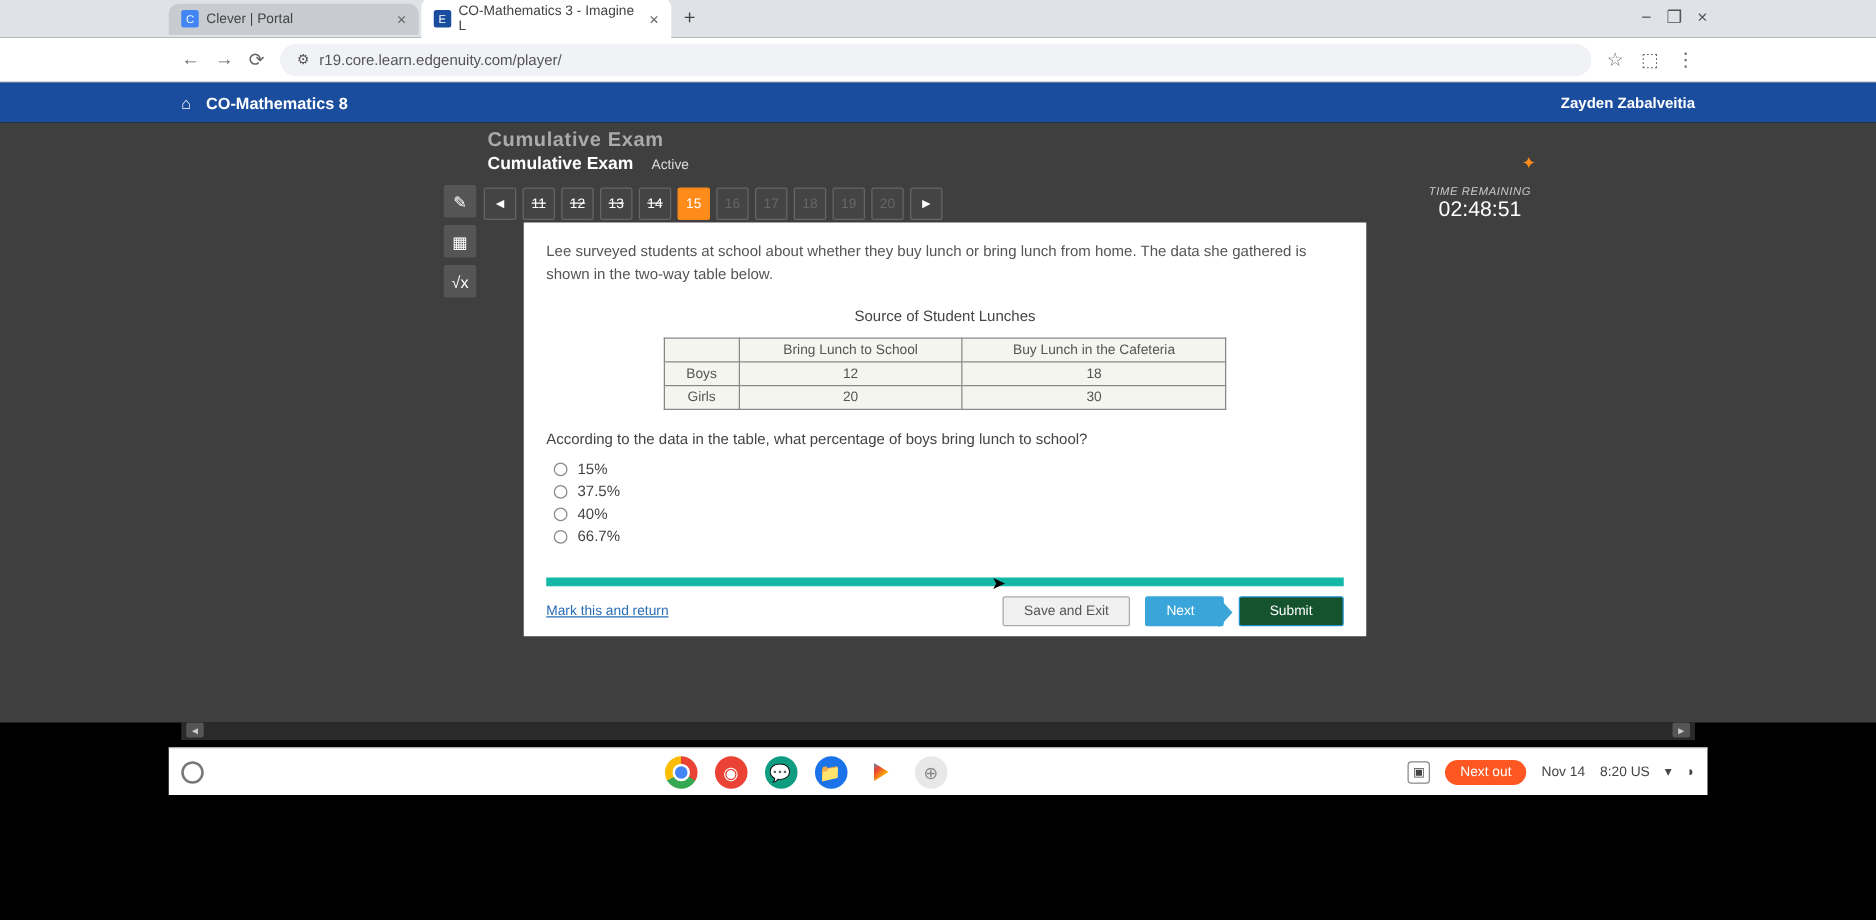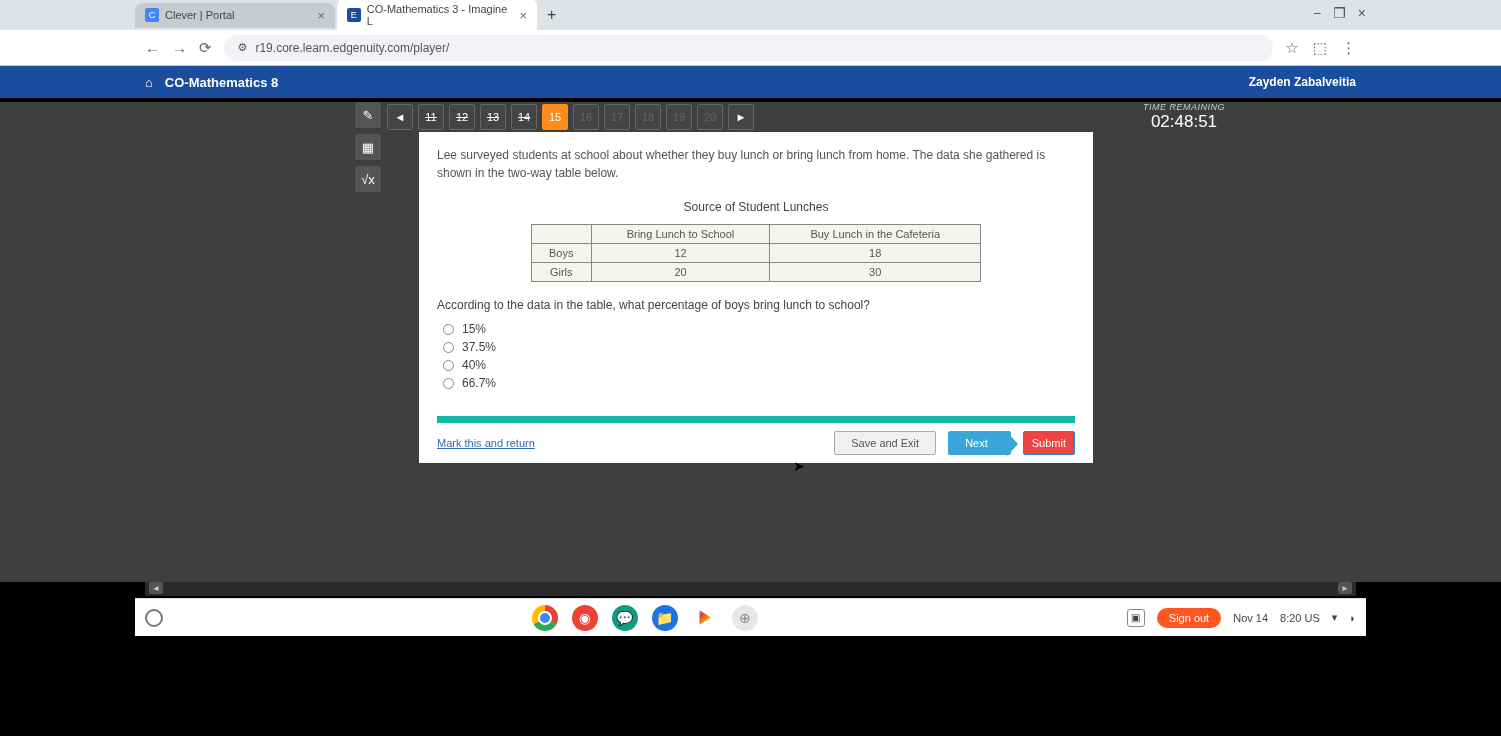--- a/index.html
+++ b/index.html
@@ -59,21 +59,21 @@
 .options { margin-left: 6px; }
 .opt { display: flex; align-items: center; gap: 8px; margin: 4px 0; font-size: 12px; color: #444; }
 .radio { width: 11px; height: 11px; border: 1px solid #888; border-radius: 50%; }
 
 .panel-footer { border-top: 7px solid #14b8a6; margin-top: 26px; padding-top: 8px; display: flex; align-items: center; }
 .mark-link { color: #2a6db5; font-size: 11px; text-decoration: underline; }
 .footer-btns { margin-left: auto; display: flex; gap: 12px; }
 .btn { font-size: 11px; padding: 5px 16px; border-radius: 2px; border: 1px solid #aaa; background: #f0f0f0; color: #555; }
 .btn.next { background: #3aa5d8; color: #fff; border-color: #3aa5d8; position: relative; padding-right: 22px; }
 .btn.next::after { content: ""; position: absolute; right: -8px; top: 0; border-left: 11px solid #3aa5d8; border-top: 12px solid transparent; border-bottom: 12px solid transparent; }
-.btn.submit { background: #ef4444; color: #fff; border-color: #2090c8; padding: 5px 8px; }
+.btn.submit { background: #14532d; color: #fff; border-color: #2090c8; padding: 5px 24px; }
 
 
 .bottom-arrows { background: #2a2a2a; height: 14px; margin: 0 145px; display:flex; justify-content:space-between; padding:0 4px;}
 .ba { width: 14px; height: 12px; background: #555; color: #ccc; font-size: 8px; display:flex; align-items:center; justify-content:center; border-radius:2px;}
 
 
 .taskbar { position: absolute; bottom: 100px; left: 135px; right: 135px; height: 38px; background: #fff; display: flex; align-items: center; padding: 0 10px; border-top: 1px solid #ddd; }
 .tb-left { width: 18px; height: 18px; border: 2px solid #777; border-radius: 50%; }
 .tb-center { margin: 0 auto; display: flex; gap: 14px; align-items: center; }
 .tb-ic { width: 26px; height: 26px; border-radius: 50%; display: flex; align-items: center; justify-content: center; font-size: 14px; }
@@ -128,20 +128,26 @@
 </div>
 
 <div class="edg-header">
   <span class="home-ic">⌂</span>
   <span>CO-Mathematics 8</span>
   <span class="user-name">Zayden Zabalveitia</span>
 </div>
 
 <div class="main-wrap">
   <div class="inner">
+    <div class="exam-header">
+      <div class="exam-title-top">Cumulative Exam</div>
+      <span class="exam-title">Cumulative Exam</span>
+      <span class="exam-status">Active</span>
+      <span class="star-ic">✦</span>
+    </div>
 
     <div class="toolbar">
       <div class="sidetools">
         <div class="tool">✎</div>
         <div class="tool">▦</div>
         <div class="tool">√x</div>
       </div>
       <div style="flex:1">
         <div class="qnav-row">
           <div class="qnav-btn">◄</div>
@@ -228,21 +234,21 @@
     <div class="tb-ic red-o">◉</div>
     <div class="tb-ic teal">💬</div>
     <div class="tb-ic blue-f">📁</div>
     <div class="tb-ic">
         <div class="play" style="width:18px;height:18px;"></div>
       </div>
     <div class="tb-ic grey">⊕</div>
   </div>
   <div class="tb-right">
     <span class="sq-ic">▣</span>
-    <span class="signout">Sign out</span>
+    <span class="signout">Next out</span>
     <span>Nov 14</span>
     <span><span>8:20</span> <span>US</span></span>
     <span>▾</span>
     <span>◗</span>
   </div>
 </div>
 
 <div class="cursor">➤</div>
 
 </body></html>

